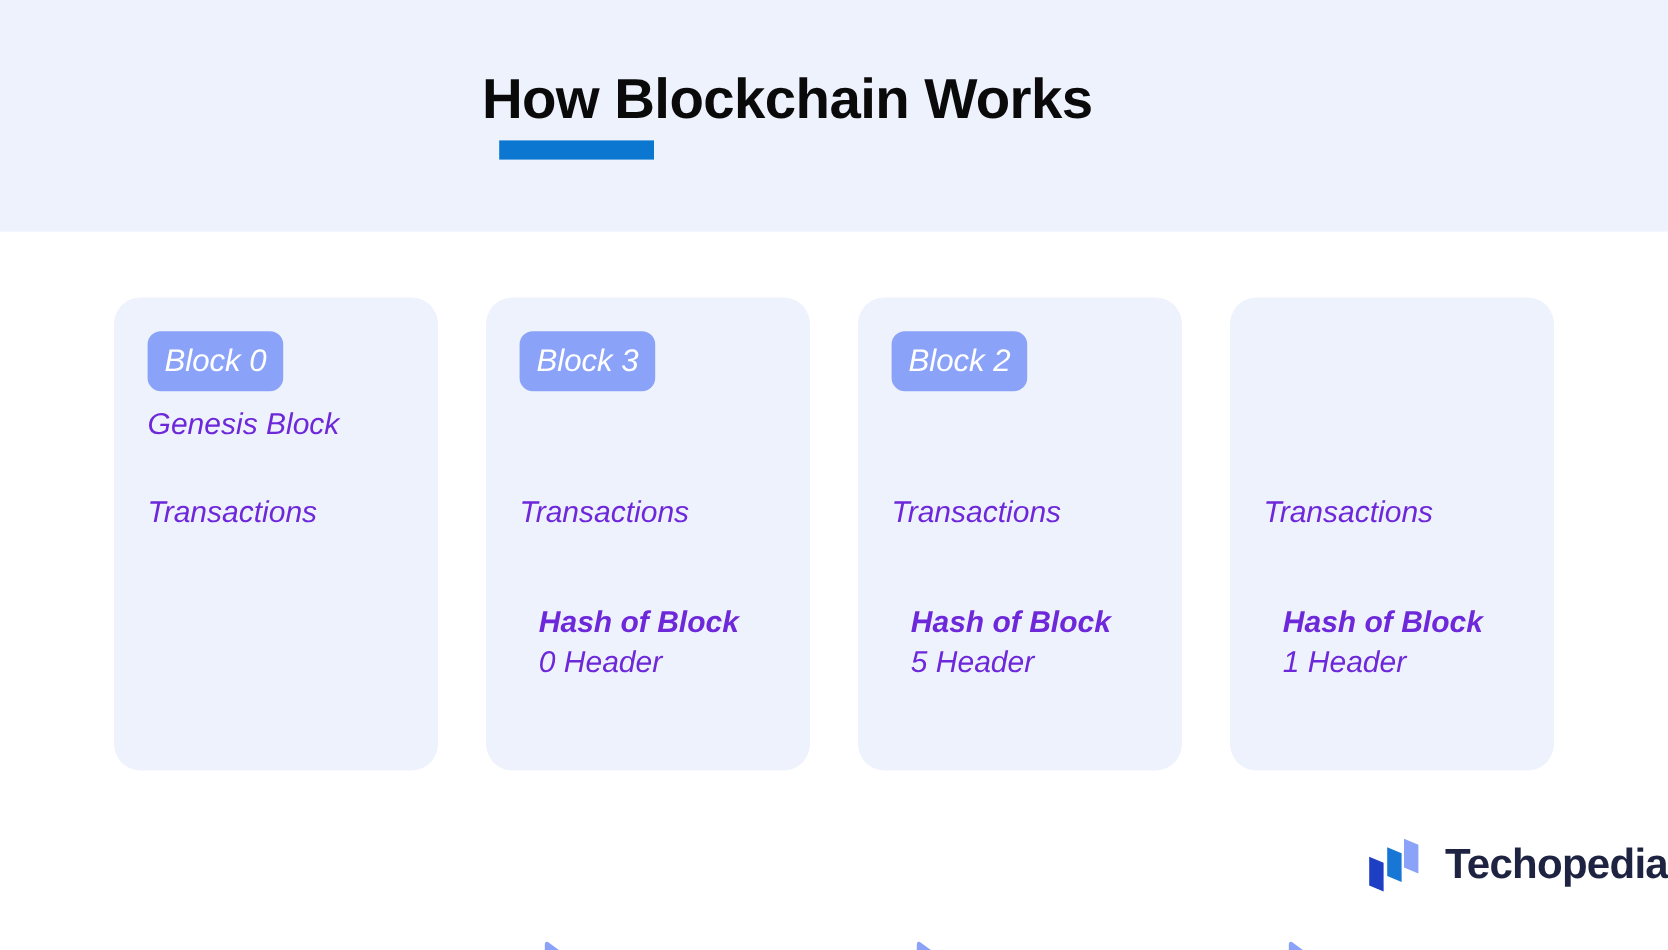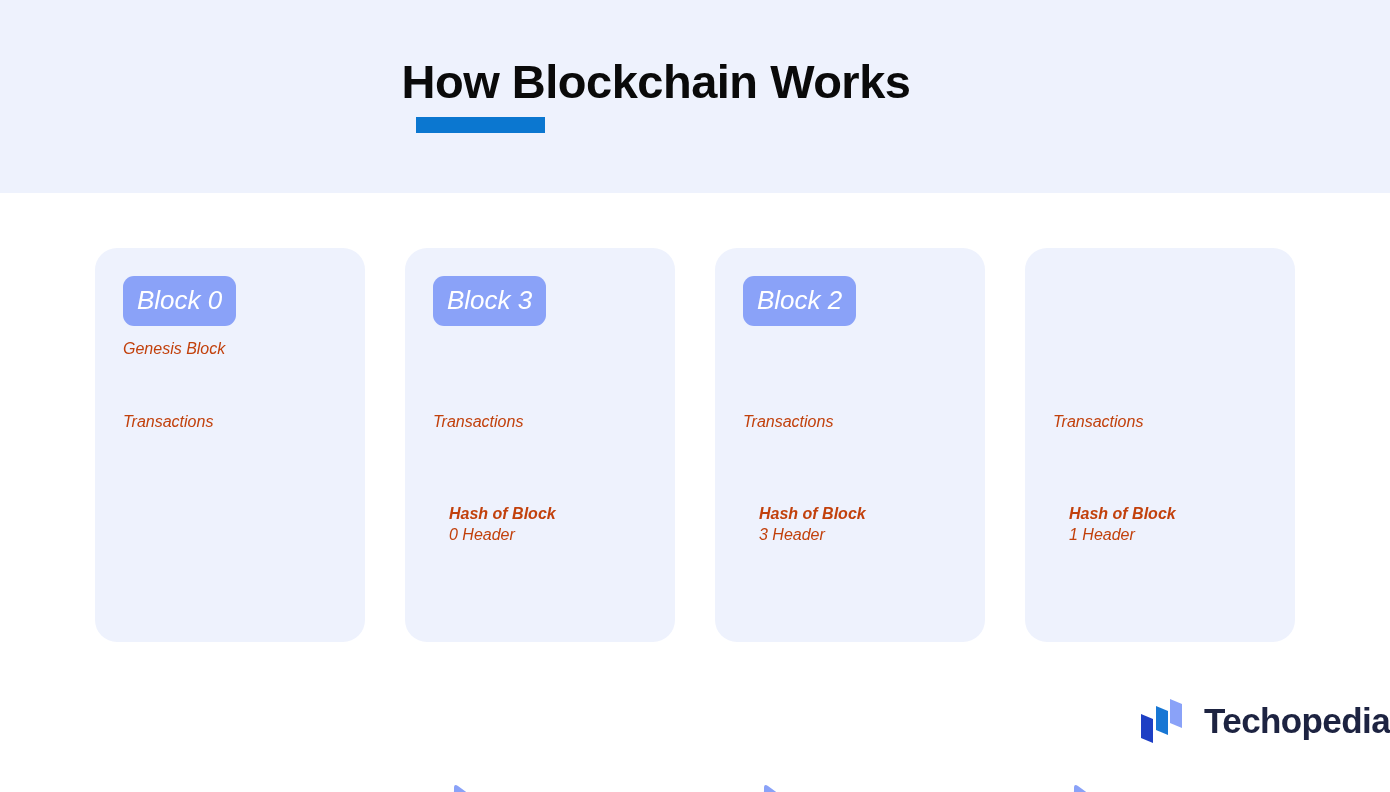--- a/index.html
+++ b/index.html
@@ -74,22 +74,22 @@
     display: inline-block;
     background: #8aa2f8;
     color: #ffffff;
     font-size: 26px;
     line-height: 1;
     padding: 11px 14px 13px 14px;
     border-radius: 11px;
     white-space: nowrap;
   }
   .block-line {
-    font-size: 16px;
-    color: #c2410c;
+    font-size: 25px;
+    color: #6d28d9;
     line-height: 1.32;
     font-weight: normal;
     margin-bottom: 26px;
   }
   .block-line .bold-part {
     font-weight: bold;
     display: block;
   }
   .block-line .rest-part {
     font-weight: normal;
@@ -154,21 +154,21 @@
       <span class="bold-part">Hash of Block</span>
       <span class="rest-part">0 Header</span>
     </div>
   </div>
 
   <div class="block-card c2">
     <span class="block-badge">Block 2</span>
     <div class="slot-tx block-line">Transactions</div>
     <div class="slot-hash block-line">
       <span class="bold-part">Hash of Block</span>
-      <span class="rest-part">3 Header</span>
+      <span class="rest-part">5 Header</span>
     </div>
   </div>
 
   <div class="block-card c3">
     <div class="slot-tx block-line">Transactions</div>
     <div class="slot-hash block-line">
       <span class="bold-part">Hash of Block</span>
       <span class="rest-part">1 Header</span>
     </div>
   </div>

